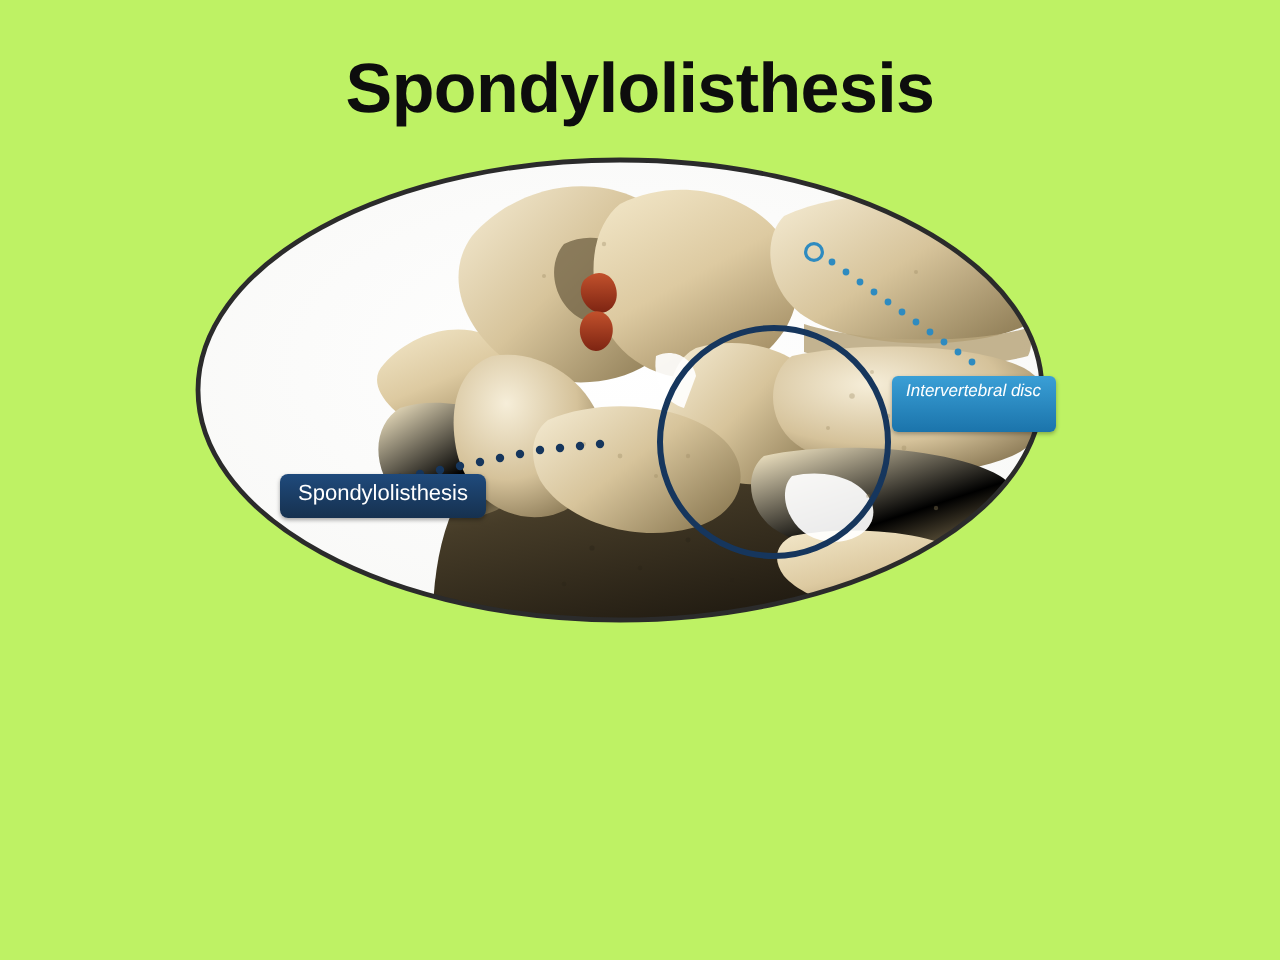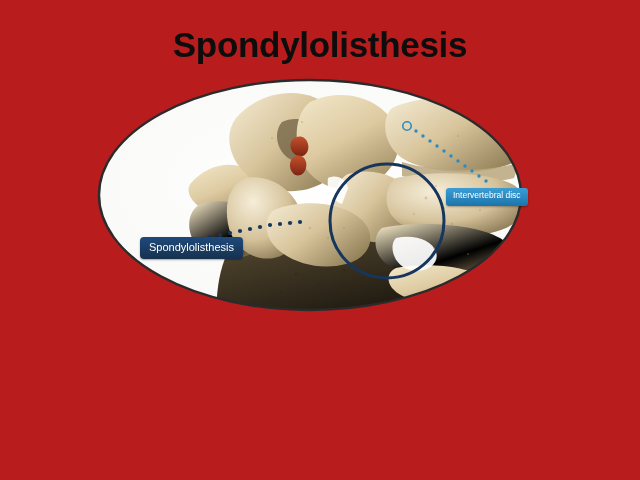--- a/index.html
+++ b/index.html
@@ -14,21 +14,21 @@
     overflow: hidden;
     font-family: "Liberation Sans", sans-serif;
     position: relative;
   }
 
   #slide {
     position: absolute;
     left: 0; top: 0;
     width: 640px;
     height: 480px;
-    background: #b91c1c;
+    background: #bef264;
   }
 
   
   #title {
     position: absolute;
     left: 0;
     top: 26px;
     width: 640px;
     text-align: center;
     font-family: "Liberation Sans", sans-serif;
@@ -66,25 +66,26 @@
     top: 237px;
     padding: 5px 9px 6px 9px;
     font-size: 11px;
     border-radius: 4px;
     background: linear-gradient(180deg, #1f4a7c 0%, #16314f 100%);
     box-shadow: 0 1px 2px rgba(0,0,0,0.35);
   }
   #label-intervertebral-disc {
     left: 446px;
     top: 188px;
-    padding: 3px 7px 6px 7px;
+    padding: 3px 7px 16px 7px;
     font-size: 8.5px;
     border-radius: 3px;
     background: linear-gradient(180deg, #3a9fd6 0%, #1b74ab 100%);
     box-shadow: 0 1px 2px rgba(0,0,0,0.3);
+    font-style: italic;
   }
 </style>
 </head>
 <body>
 
 <div id="slide">
 
   <div id="title">Spondylolisthesis</div>
 
   <div id="figure">

